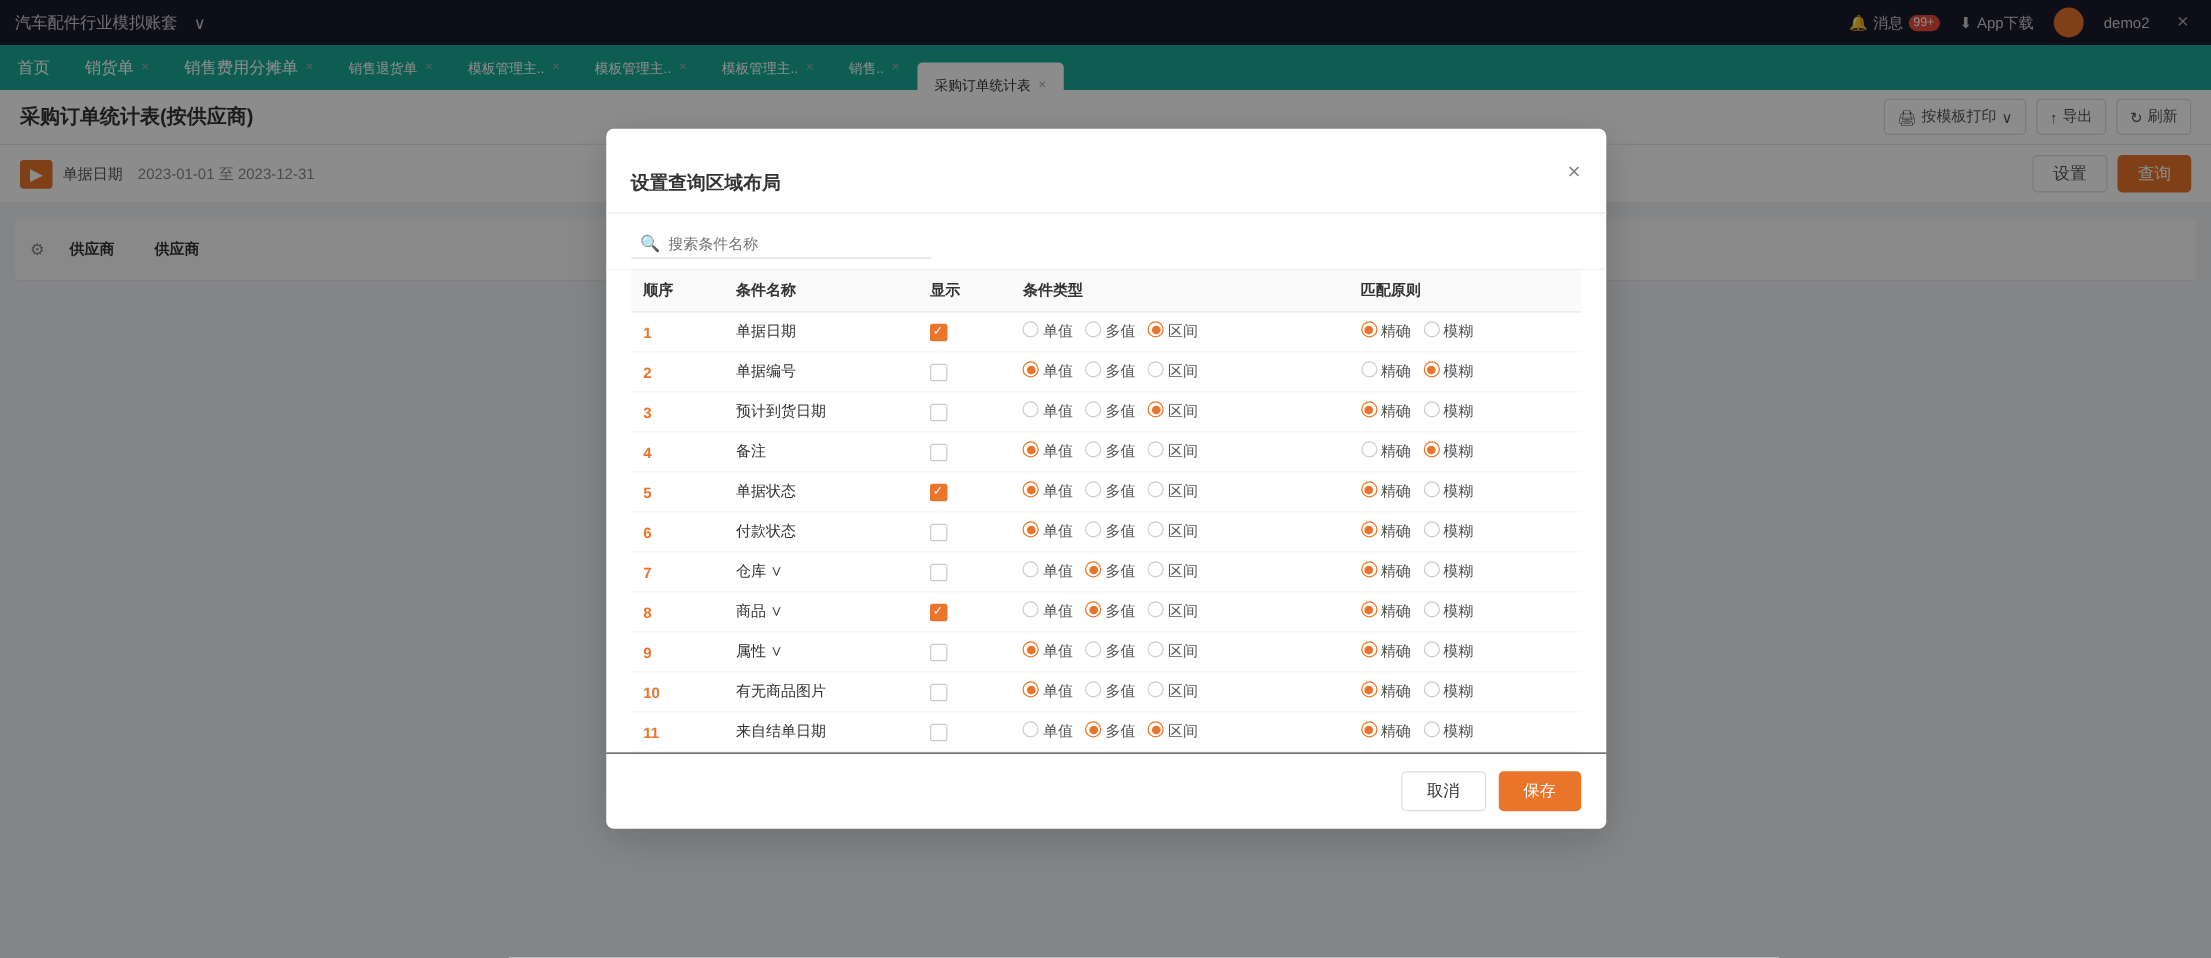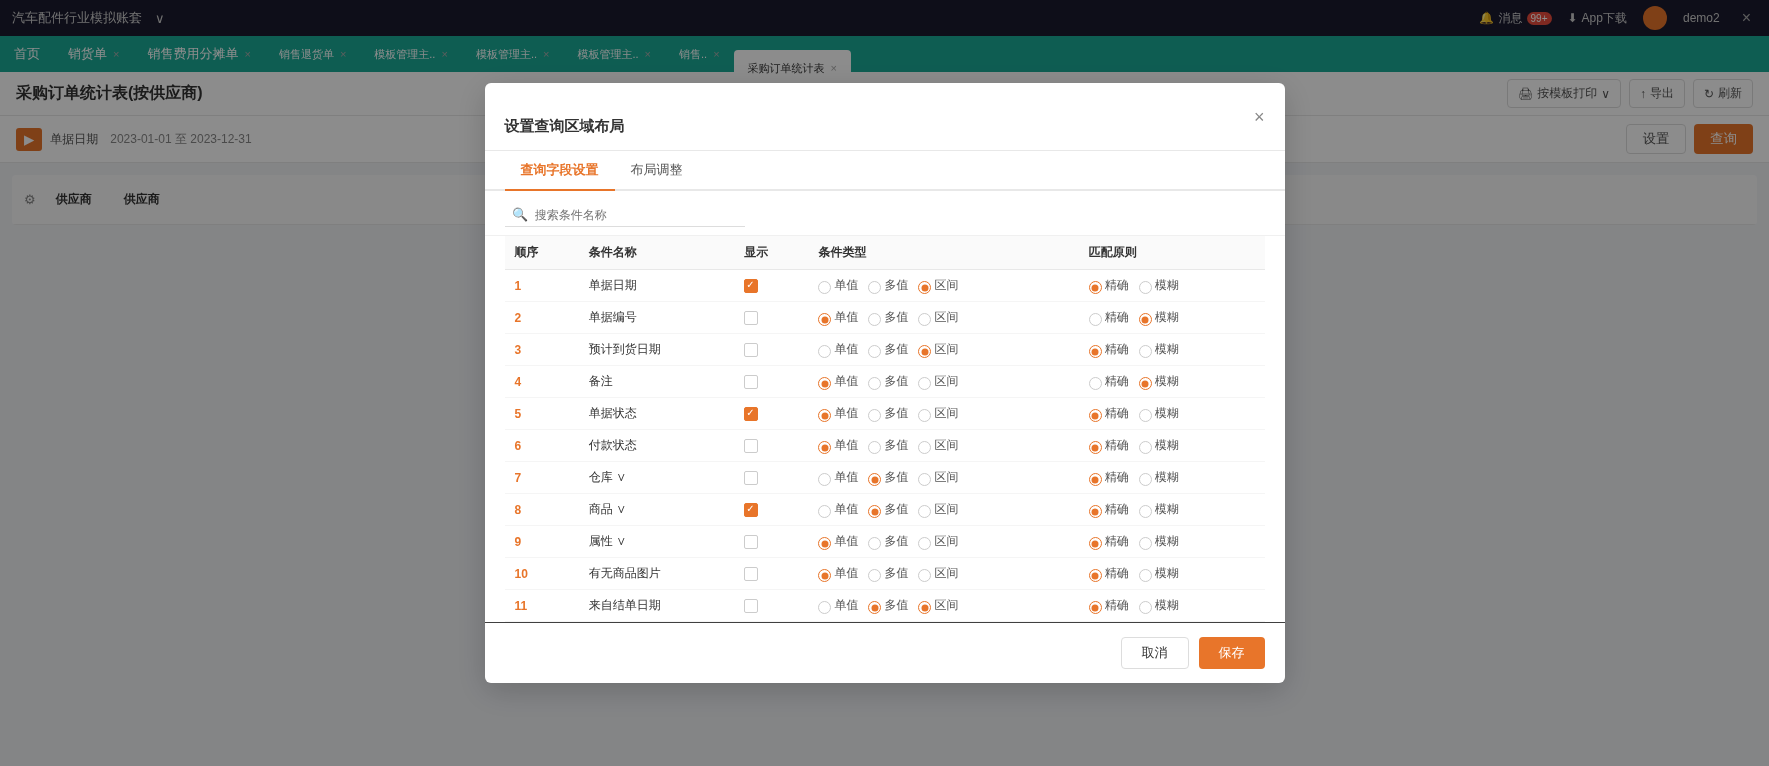--- a/index.html
+++ b/index.html
@@ -223,21 +223,21 @@
     .cb.checked::after {
       content: '✓';
       color: #fff;
       font-size: 10px;
       position: absolute;
       top: -1px; left: 1px;
     }
 
     
     .radio-group { display: flex; align-items: center; gap: 10px; }
-    .radio-option { display: flex; align-items: flex-end; gap: 3px; cursor: pointer; white-space: nowrap; }
+    .radio-option { display: flex; align-items: flex-start; gap: 3px; cursor: pointer; white-space: nowrap; }
     .radio-dot {
       width: 13px; height: 13px;
       border: 1px solid #ccc;
       border-radius: 50%;
       display: inline-block;
       position: relative;
       background: #fff;
     }
     .radio-dot.selected {
       border-color: #e8752a;
@@ -361,24 +361,20 @@
 </div>
 
 <div class="modal-overlay">
   <div class="modal">
 
     <div class="modal-header">
       <span class="modal-title">设置查询区域布局</span>
       <button class="modal-close">×</button>
     </div>
 
-    <div class="modal-tabs">
-      <div class="modal-tab active">查询字段设置</div>
-      <div class="modal-tab">布局调整</div>
-    </div>
 
     <div class="modal-search">
       <div class="search-wrap">
         <span style="color:#aaa;">🔍</span>
         <input type="text" placeholder="搜索条件名称" style="">
       </div>
     </div>
 
     <div class="modal-table-wrap">
       <table class="modal-table">

